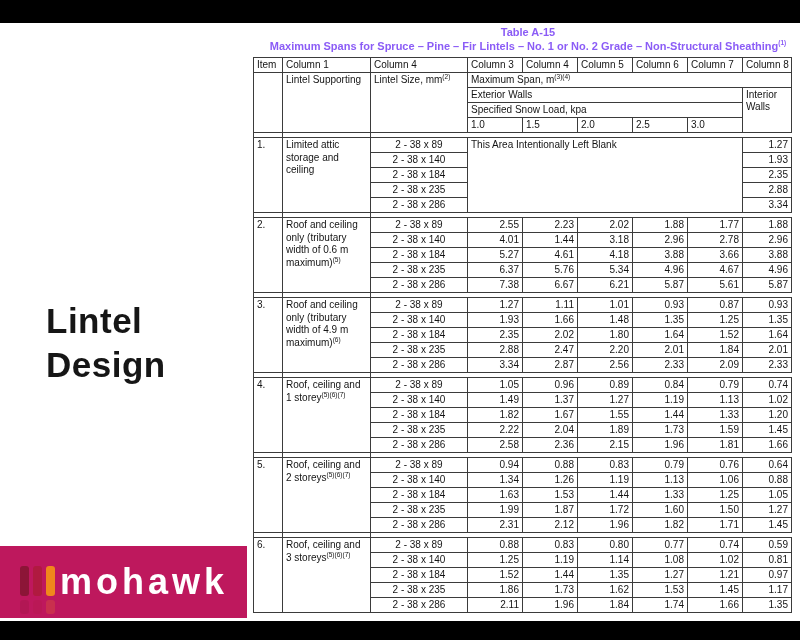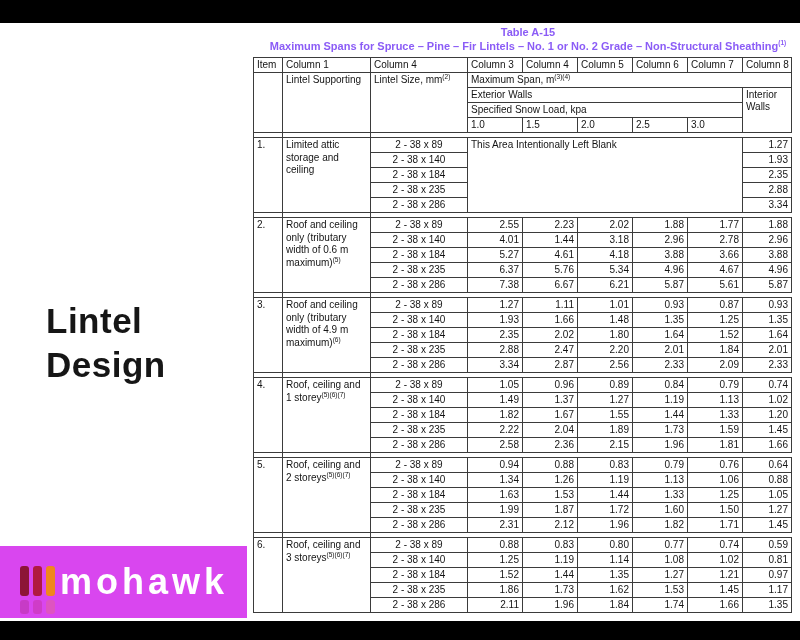--- a/index.html
+++ b/index.html
@@ -29,21 +29,21 @@
   td.num { text-align:right; }
   td.size { text-align:center; }
   td.item { vertical-align:top; }
   td.desc { white-space:normal; line-height:12.5px; }
   td.blank { vertical-align:top; }
   tr.spacer td { border:none; height:5px; padding:0; }
   tr.spacer td.sp-item { border-left:1px solid #3b3b3b; border-right:1px solid #3b3b3b; }
   tr.spacer td.sp-desc { border-right:1px solid #3b3b3b; }
 
   
-  .logo { position:absolute; left:0; top:523px; width:247px; height:72px; background:#d946ef; overflow:hidden; }
+  .logo { position:absolute; left:0; top:523px; width:247px; height:72px; background:#be185d; overflow:hidden; }
   .bars { position:absolute; left:20px; top:20px; height:30px; }
   .bars .b { display:inline-block; width:9px; height:30px; border-radius:3px; margin-right:4px; vertical-align:top; }
   .b1 { background:var(--bar1, #8c1537); }
   .b2 { background:var(--bar2, #b01a40); }
   .b3 { background:var(--bar3, #f0871c); }
   .bars.refl { top:54px; height:14px; opacity:0.22; }
   .bars.refl .b { height:14px; border-radius:3px; }
   .logo-word { position:absolute; left:60px; top:14px; color:#fff; font-size:36px; font-weight:bold; letter-spacing:4px; line-height:44px; }
 </style>
 </head>

